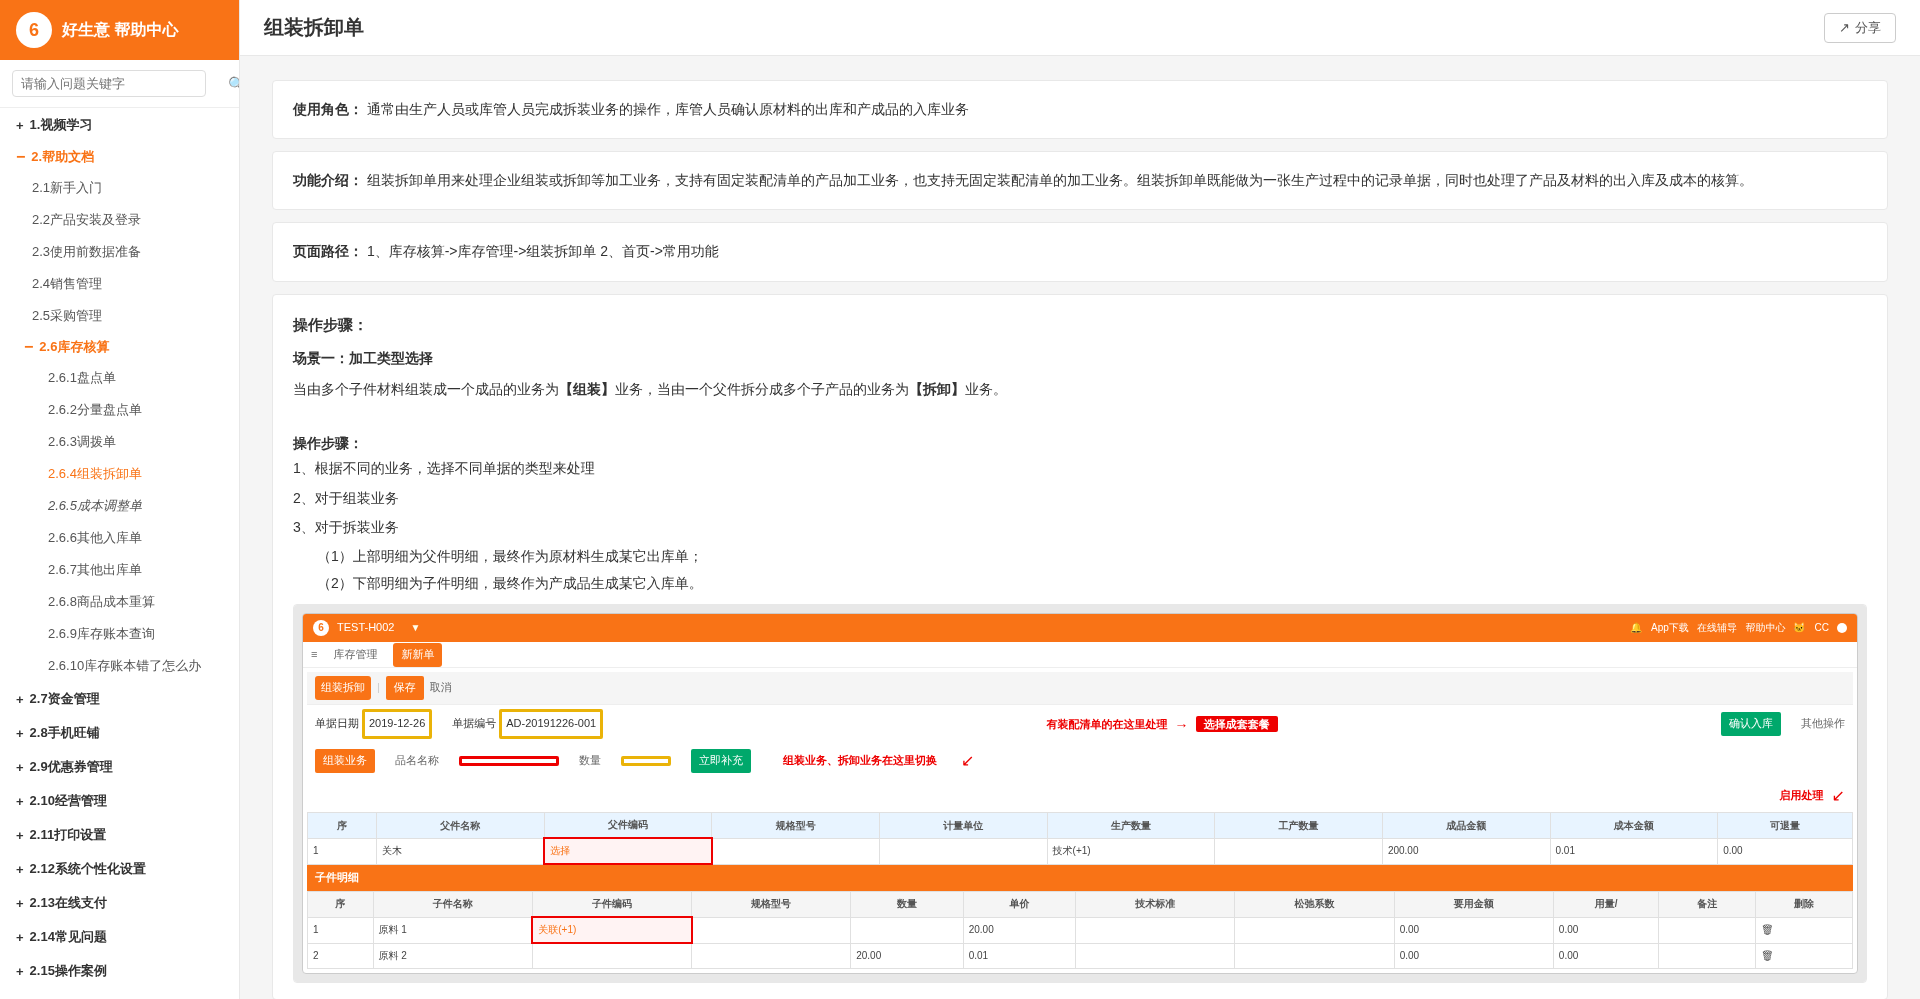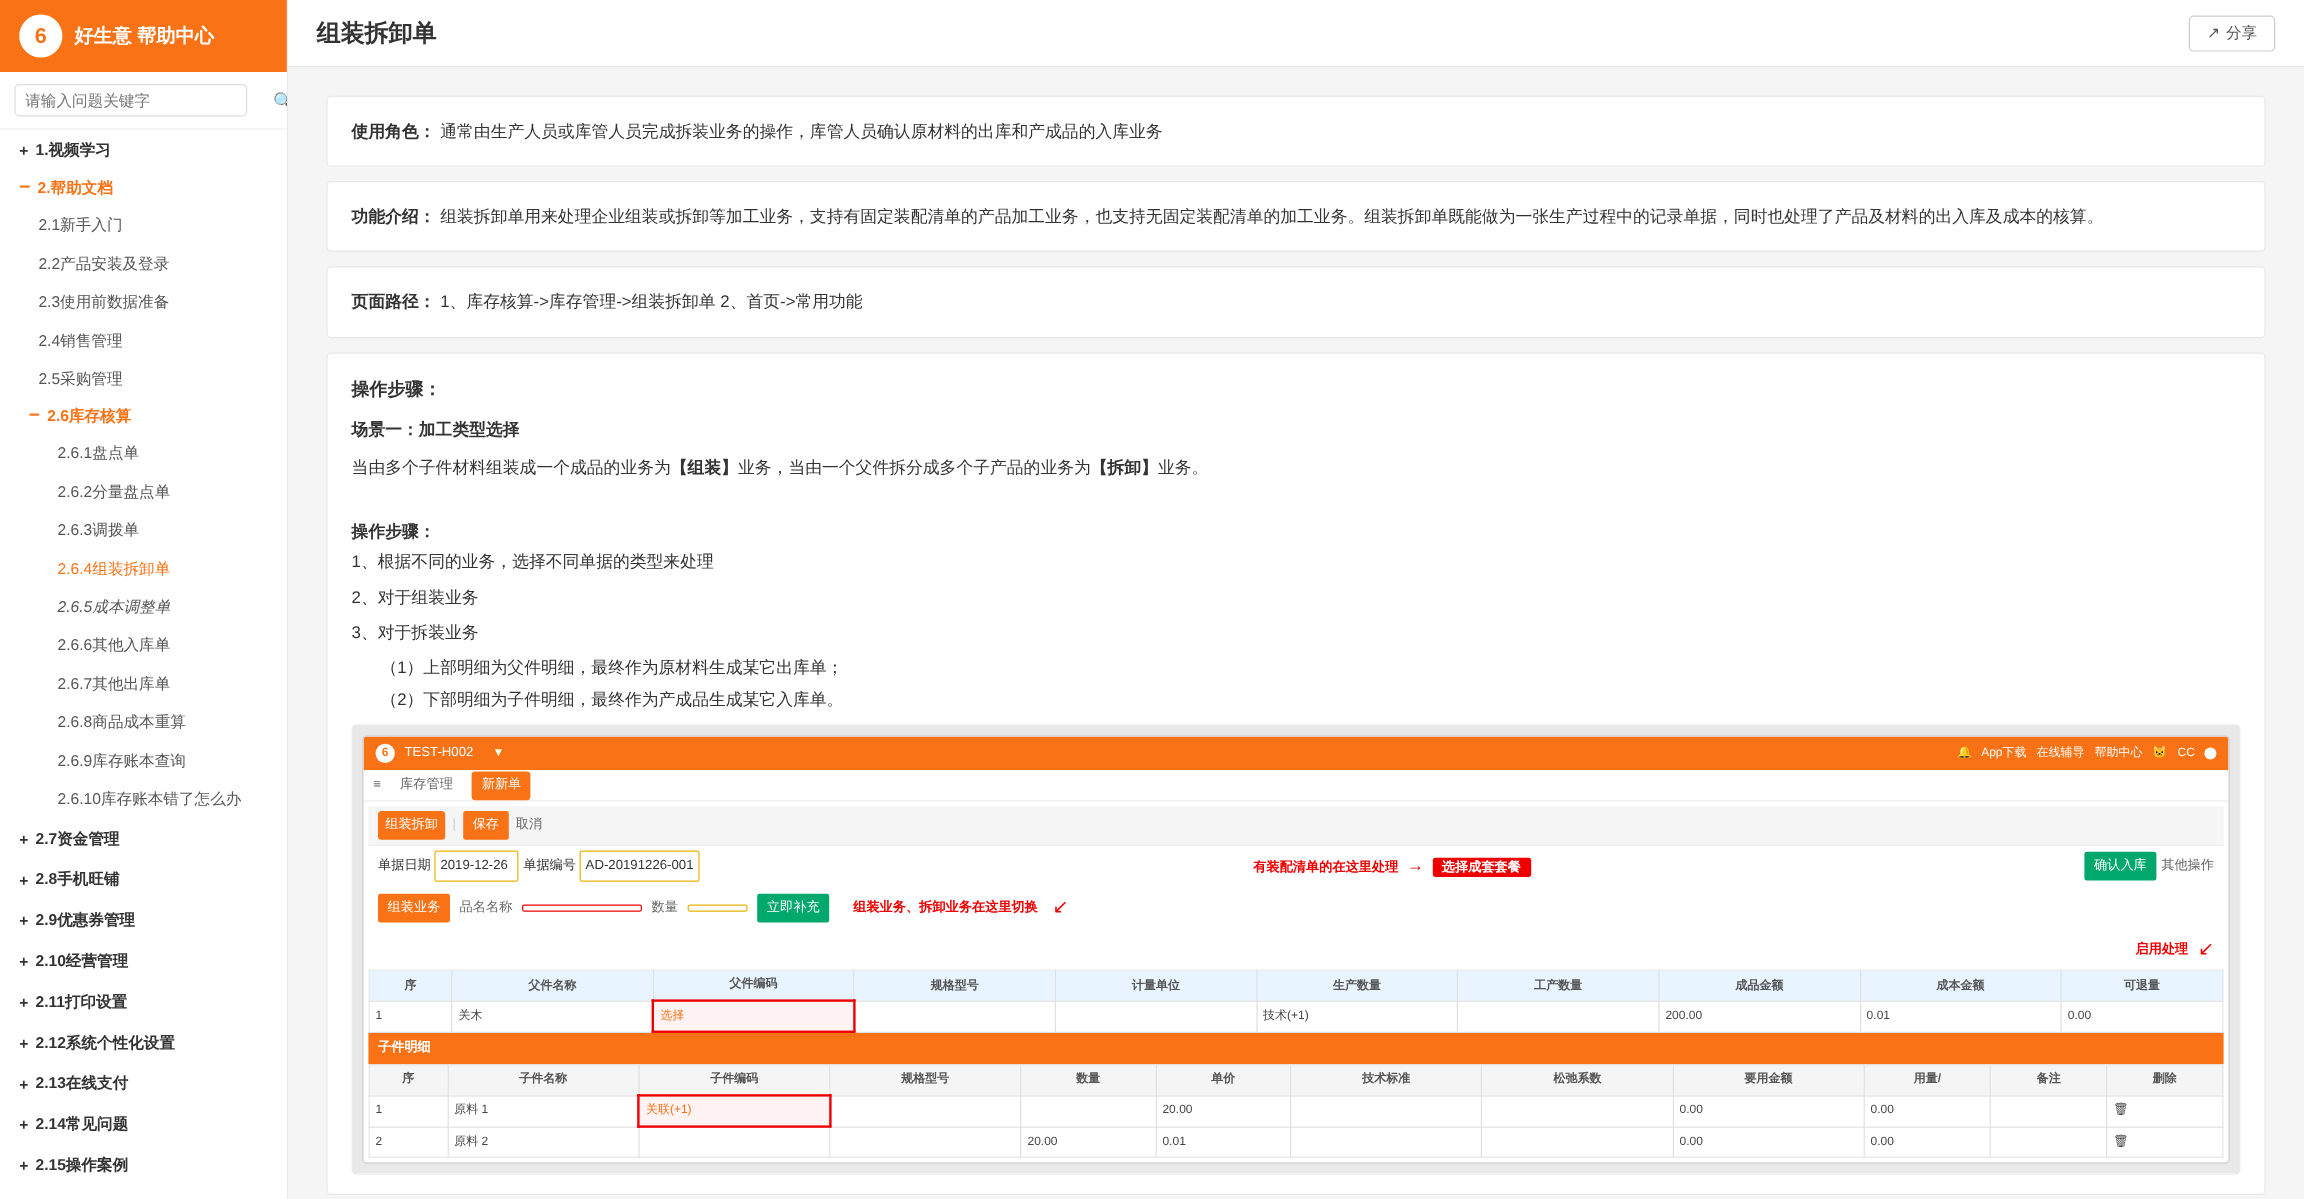--- a/index.html
+++ b/index.html
@@ -225,32 +225,32 @@
       border-bottom: 1px solid #eee;
       padding: 4px 8px;
       display: flex;
       align-items: center;
       gap: 6px;
       font-size: 11px;
     }
     .mock-field-row {
       display: flex;
       align-items: center;
-      gap: 4px;
+      gap: 20px;
       padding: 4px 8px;
       flex-wrap: wrap;
     }
     .mock-field {
       display: flex;
       align-items: center;
       gap: 3px;
       font-size: 11px;
     }
     .mock-input-box {
-      border: 1px solid #eab308;
+      border: 3px solid #eab308;
       border-radius: 2px;
       padding: 2px 4px;
       background: #fff;
       min-width: 70px;
       font-size: 11px;
       color: #333;
     }
     .mock-input-box.red-border { border-color: #e00; }
     .mock-table {
       width: 100%;
@@ -464,21 +464,21 @@
                 </div>
                 <div style="flex:1;text-align:center;color:#e00;font-weight:bold;font-size:11px;">
                   <span>有装配清单的在这里处理</span>
                   <span style="color:#e00;font-size:14px;margin-left:4px;">→</span>
                   <span style="background:#e00;color:#fff;padding:2px 8px;border-radius:2px;font-size:11px;cursor:pointer;margin-left:4px;">选择成套套餐</span>
                 </div>
                 <span style="background:#00a86b;color:#fff;padding:2px 8px;border-radius:2px;font-size:11px;cursor:pointer;margin-left:auto;">确认入库</span>
                 <span style="font-size:11px;cursor:pointer;color:#666;">其他操作</span>
               </div>
 
-              <div style="position:relative;padding:4px 8px;display:flex;align-items:center;gap:8px;">
+              <div style="position:relative;padding:4px 8px;display:flex;align-items:center;gap:20px;">
                 <span style="background:#f97316;color:#fff;padding:2px 8px;border-radius:2px;font-size:11px;cursor:pointer;">组装业务</span>
                 <span style="font-size:11px;color:#666;">品名名称</span>
                 <div class="mock-input-box red-border" style="min-width:100px;"></div>
                 <span style="font-size:11px;color:#666;">数量</span>
                 <div class="mock-input-box" style="min-width:50px;"></div>
                 <span style="background:#00a86b;color:#fff;padding:2px 8px;border-radius:2px;font-size:11px;cursor:pointer;">立即补充</span>
                 <span style="color:#e00;font-size:11px;font-weight:bold;margin-left:12px;">组装业务、拆卸业务在这里切换</span>
                 <span style="color:#e00;font-size:16px;margin-left:4px;">↙</span>
               </div>
 

